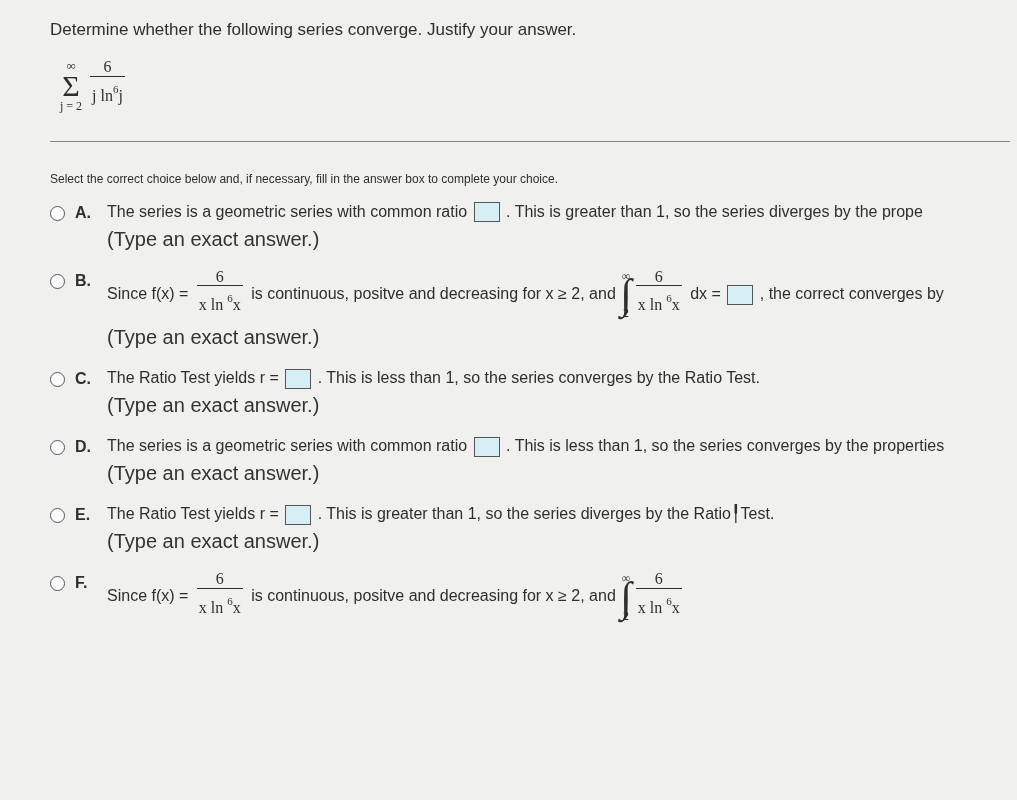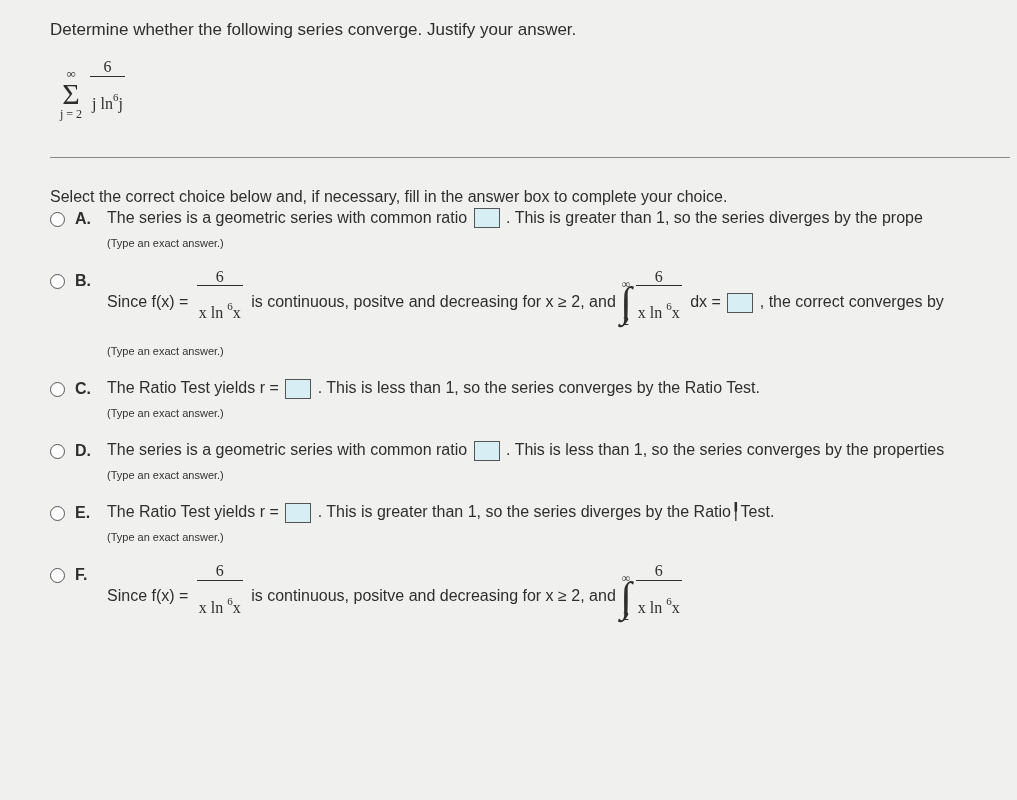--- a/index.html
+++ b/index.html
@@ -38,30 +38,31 @@
     .sigma-bot { font-size: 12px; text-align: center; }
     .frac {
       display: inline-flex;
       flex-direction: column;
       align-items: center;
       vertical-align: middle;
       line-height: 1.1;
       margin: 0 4px;
     }
     .frac .num { padding: 0 2px; }
-    .frac .den { border-top: 1.5px solid #2e2e2e; padding: 16px 2px; }
+    .frac .den { border-top: 1.5px solid #2e2e2e; padding: 8px 2px; }
     .supsub { font-size: 11px; vertical-align: super; position: relative; top:-2px;}
     .hr {
       border: none;
       border-top: 1px solid #888;
       margin: 0 0 30px 0;
       width: 960px;
     }
     .instruction {
-      font-size: 16px;
+      font-size: 12px;
+      margin-bottom: 14px;
     }
     .choice {
       display: flex;
       align-items: flex-start;
       gap: 10px;
       margin-bottom: 14px;
     }
     .choice input[type="radio"] {
       margin-top: 6px;
       width: 15px;
@@ -76,21 +77,21 @@
       font-weight: bold;
       font-size: 16px;
       margin-top: 4px;
       min-width: 22px;
     }
     .choice-body {
       font-size: 16px;
       line-height: 1.5;
     }
     .hint {
-      font-size: 11px;
+      font-size: 20px;
       color: #333;
     }
     .answer-box {
       display: inline-block;
       width: 26px;
       height: 20px;
       background: #d8eef5;
       border: 1px solid #555;
       vertical-align: middle;
       margin: 0 2px;

